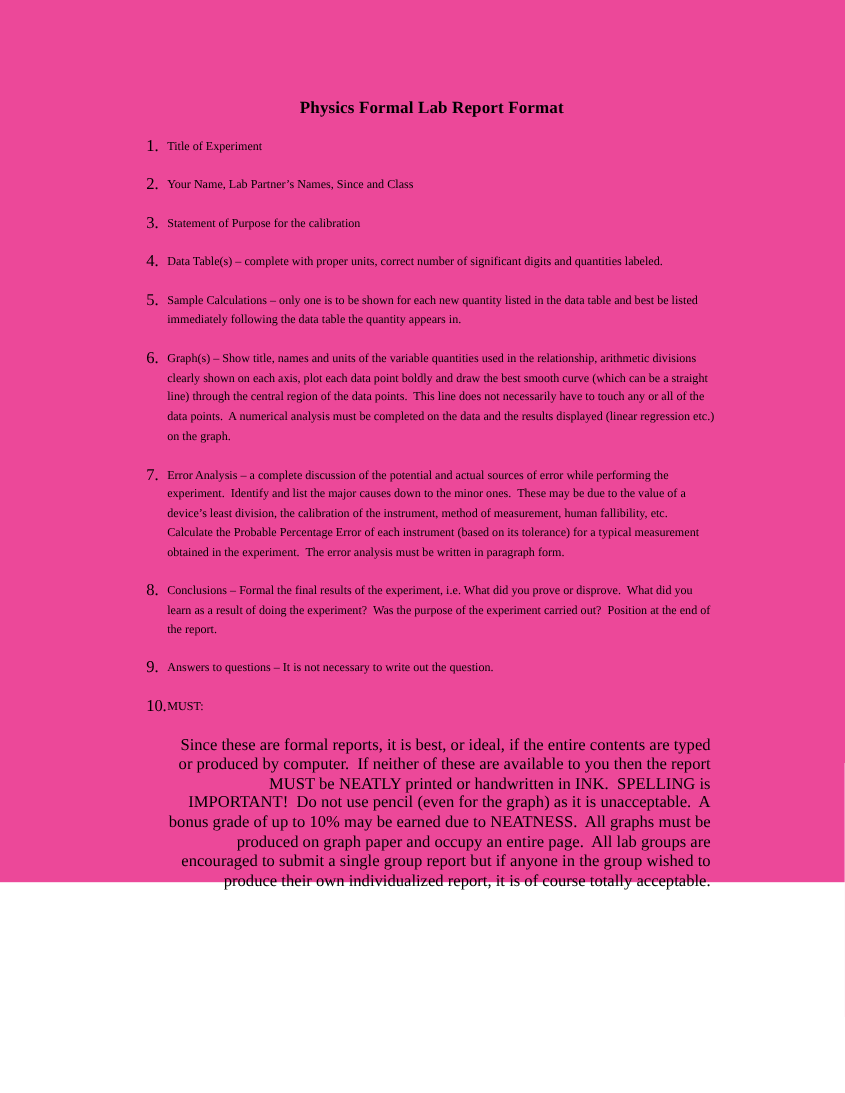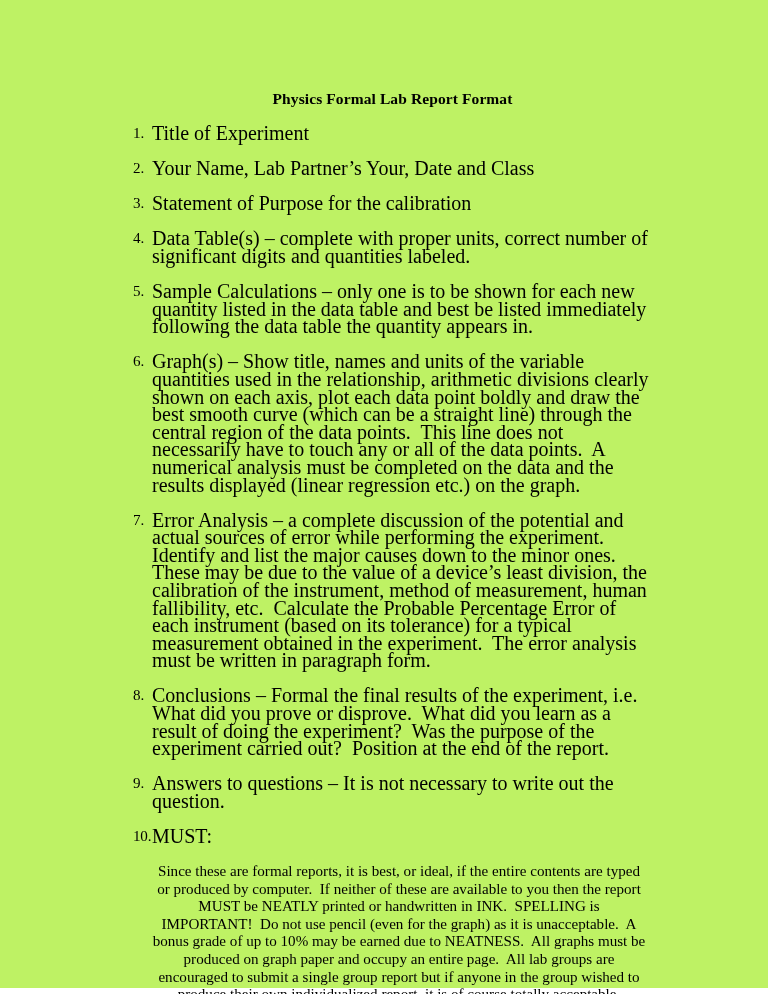--- a/index.html
+++ b/index.html
@@ -11,22 +11,22 @@
   body {
     width: 768px;
     height: 994px;
     font-family: "Liberation Serif", "DejaVu Serif", serif;
     color: #000000;
     -webkit-font-smoothing: antialiased;
   }
   .page {
     position: relative;
     width: 768px;
-    height: 988px;
-    background: #bef264;
+    height: 802px;
+    background: #ec4899;
     box-sizing: border-box;
     padding: 90px 116px 0 133px;
   }
   .doc-title {
     font-size: 15.5px;
     font-weight: bold;
     text-align: center;
     line-height: 17.6px;
     margin: 0 0 0 0;
     letter-spacing: 0.1px;
@@ -51,50 +51,50 @@
     width: 19px;
     text-align: left;
     font-size: 15.1px;
     line-height: 17.6px;
   }
   .item-num.wide {
     letter-spacing: -0.2px;
   }
   .item-text {
     display: block;
-    font-size: 20px;
+    font-size: 11px;
     line-height: 17.6px;
     white-space: pre-wrap;
   }
   .note-body {
     font-size: 15.1px;
     line-height: 17.6px;
     margin: 17.5px 0 0 19px;
     padding-right: 6px;
     white-space: pre-wrap;
-    text-align: center;
+    text-align: right;
   }
 </style>
 </head>
 <body>
 
 <div class="page">
 
   <h1 class="doc-title">Physics Formal Lab Report Format</h1>
 
   <ol class="item-list">
 
     <li class="item">
       <span class="item-num">1.</span>
       <span class="item-text">Title of Experiment</span>
     </li>
 
     <li class="item">
       <span class="item-num">2.</span>
-      <span class="item-text">Your Name, Lab Partner’s Your, Date and Class</span>
+      <span class="item-text">Your Name, Lab Partner’s Names, Since and Class</span>
     </li>
 
     <li class="item">
       <span class="item-num">3.</span>
       <span class="item-text">Statement of Purpose for the calibration</span>
     </li>
 
     <li class="item">
       <span class="item-num">4.</span>
       <span class="item-text">Data Table(s) – complete with proper units, correct number of significant digits and quantities labeled.</span>

